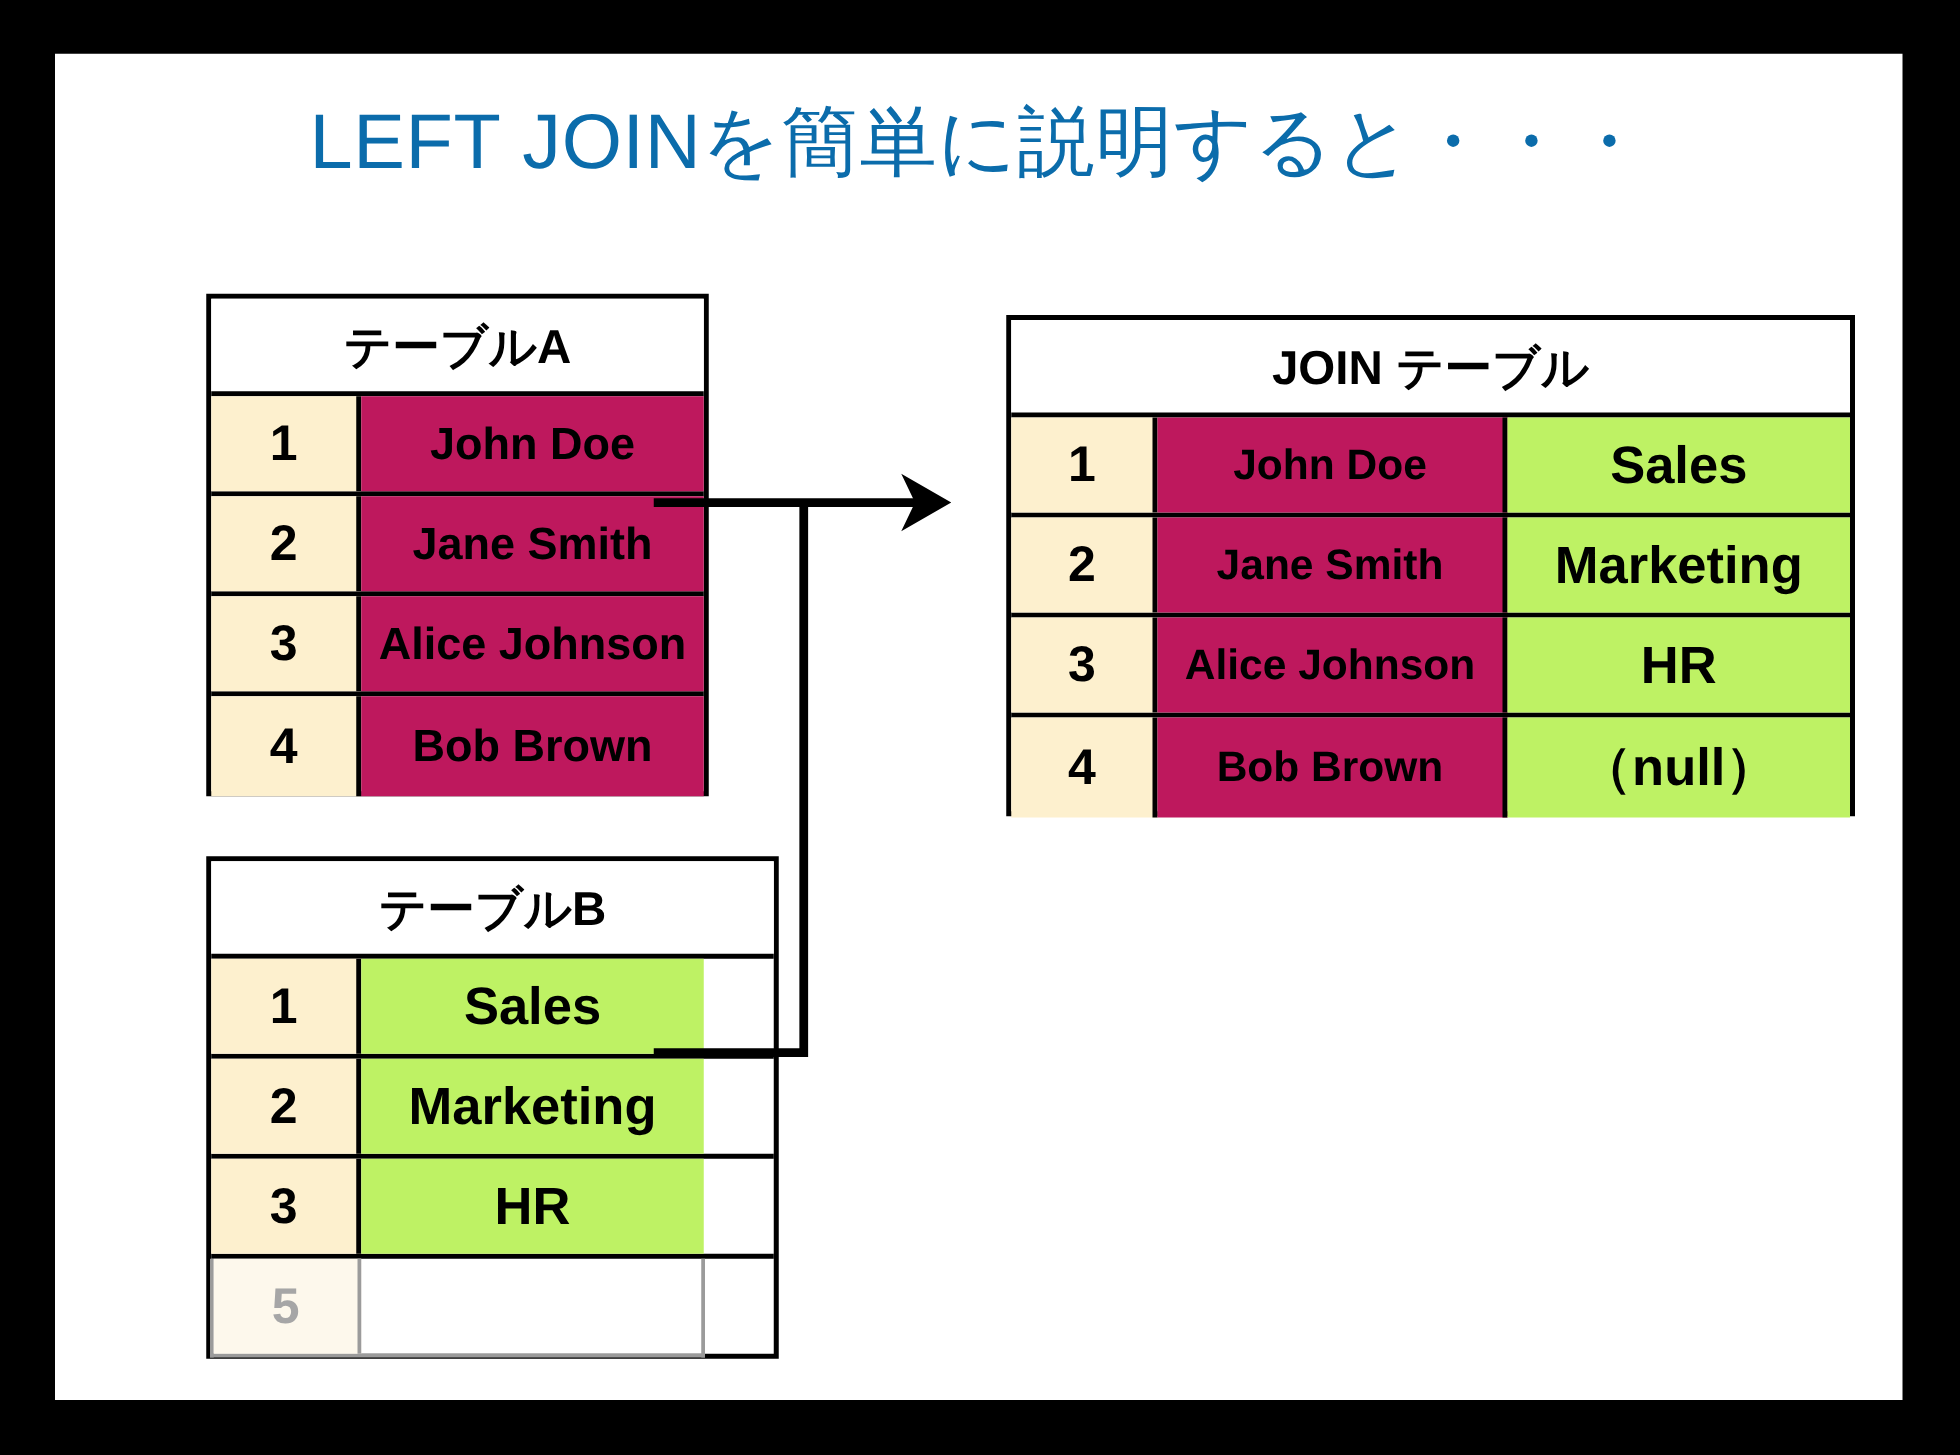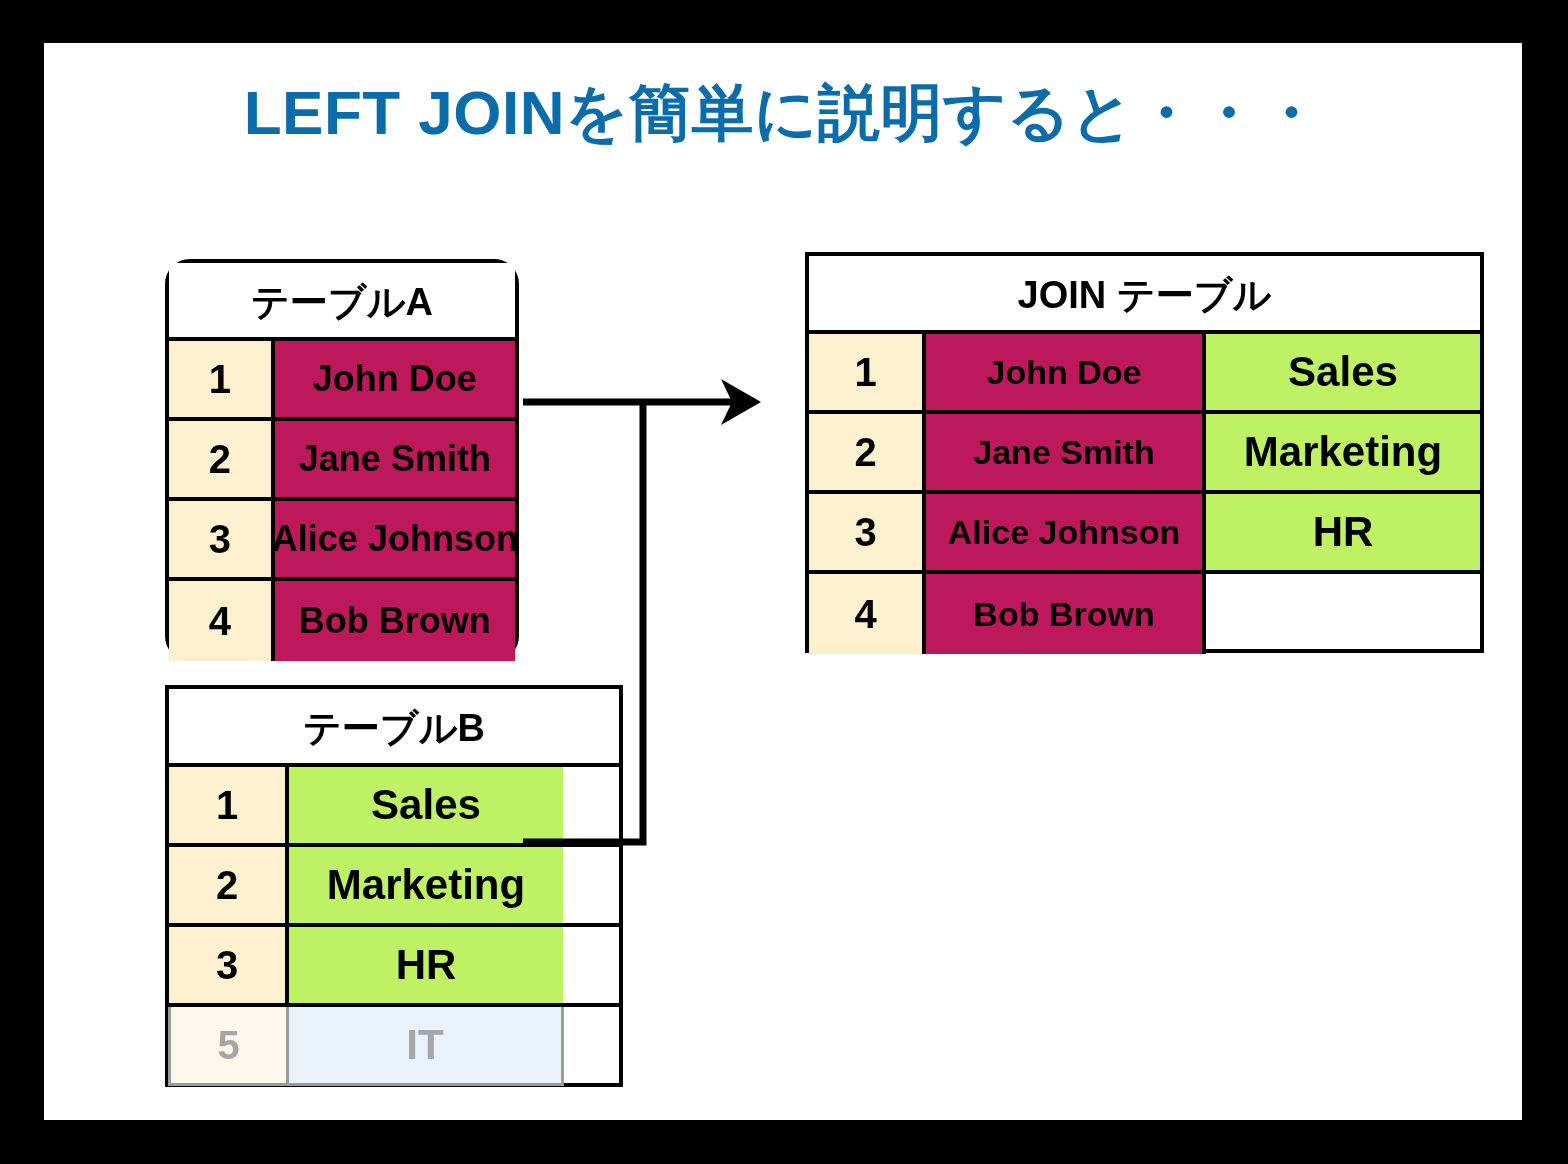--- a/index.html
+++ b/index.html
@@ -21,21 +21,21 @@
     height: 1077px;
     background: #ffffff;
   }
   #title {
     position: absolute;
     left: 0;
     top: 28px;
     width: 1478px;
     text-align: center;
     font-size: 62px;
-    font-weight: bold;
+    font-weight: normal;
     color: #0b6cab;
     letter-spacing: 0.5px;
     white-space: nowrap;
   }
 
   
   .tbl {
     position: absolute;
     border: 4px solid #000000;
     box-sizing: border-box;
@@ -75,21 +75,21 @@
   .cell.dept { background: #bef264; }
   .cell.mid  { border-right: 4px solid #000000; }
 
   
   .row.faded { border-bottom: none; }
   .row.faded .cell { color: #a6a6a6; font-weight: bold; }
   .row.faded .cell.id   { background: #fdf8ec; border-right: 3px solid #9b9b9b; }
   .row.faded .cell.dept { background: #eaf2fc; }
 
   
-  #tableA { left: 121px; top: 216px; width: 354px; height: 402px; border-radius: 25px; }
+  #tableA { left: 121px; top: 192px; width: 402px; height: 402px; }
   #tableA .row { height: 80px; }
   #tableA .cell.id   { width: 120px; font-size: 40px; }
   #tableA .cell.name { width: 274px; font-size: 36px; }
 
   
   #tableB { left: 121px; top: 642px; width: 458px; height: 402px; }
   #tableB .row { height: 80px; }
   #tableB .cell.id   { width: 120px; font-size: 40px; }
   #tableB .cell.dept { width: 274px; font-size: 42px; }
   #tableB .row.faded { height: 79px; border: 3px solid #9b9b9b; border-top: none; margin-left: -1px; width: 396px; }
@@ -144,21 +144,20 @@
     <div class="row">
       <div class="cell id">2</div>
       <div class="cell dept">Marketing</div>
     </div>
     <div class="row">
       <div class="cell id">3</div>
       <div class="cell dept">HR</div>
     </div>
     <div class="row faded">
       <div class="cell id">5</div>
-      <div class="cell dept">IT</div>
     </div>
   </div>
 
   <div class="tbl" id="tableJ">
     <div class="thead">JOIN テーブル</div>
 
     <div class="row">
       <div class="cell id">1</div>
       <div class="cell name mid">John Doe</div>
       <div class="cell dept">Sales</div>
@@ -169,20 +168,21 @@
       <div class="cell dept">Marketing</div>
     </div>
     <div class="row">
       <div class="cell id">3</div>
       <div class="cell name mid">Alice Johnson</div>
       <div class="cell dept">HR</div>
     </div>
     <div class="row">
       <div class="cell id">4</div>
       <div class="cell name mid">Bob Brown</div>
+      <div class="cell dept">（null）</div>
     </div>
   </div>
 
   <svg id="connector" viewBox="0 0 1478 1077" width="1478" height="1077">
 
     <path d="M 479 359 L 700 359" stroke="#000000" stroke-width="7" fill="none"></path>
 
     <path d="M 479 799 L 599 799 L 599 359" stroke="#000000" stroke-width="7" fill="none"></path>
 
     <polygon points="717,359 677,336 688,359 677,382" fill="#000000"></polygon>

